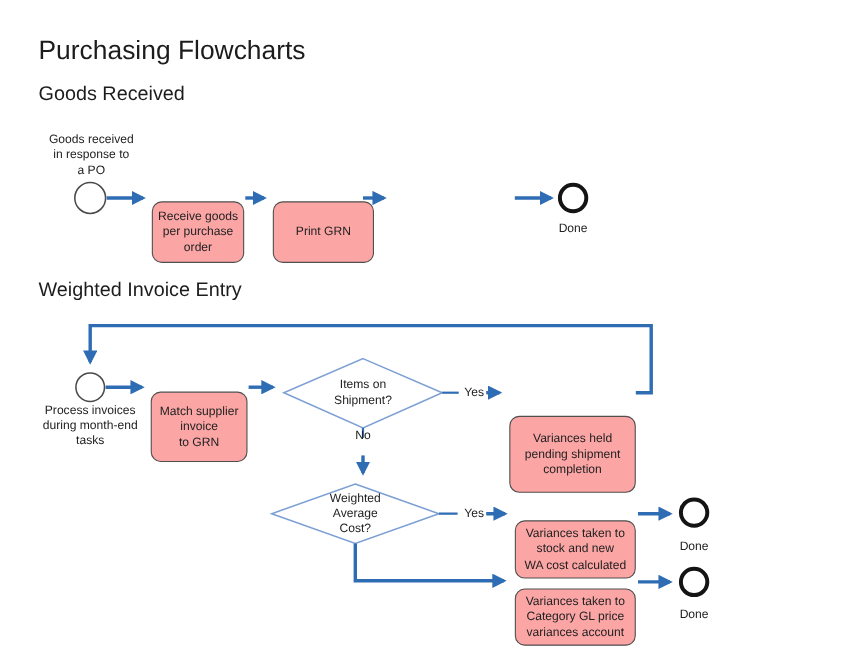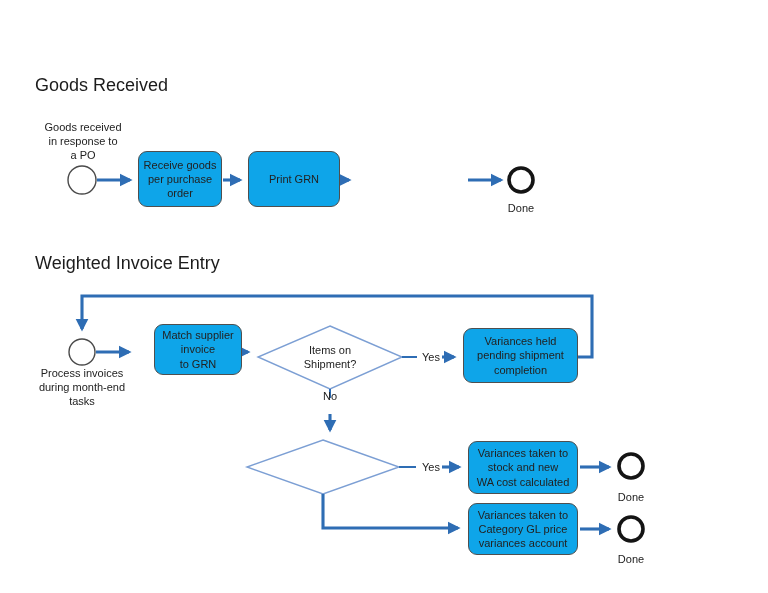--- a/index.html
+++ b/index.html
@@ -10,25 +10,25 @@
     --end-circle:#141414;
     --text:#1f1f1f;
   }
   html,body{margin:0;padding:0;background:#ffffff;}
   body{font-family:"Liberation Sans", sans-serif;color:var(--text);}
   .canvas{position:relative;width:768px;height:593px;background:#ffffff;overflow:hidden;}
   .layer{position:absolute;left:0;top:0;width:768px;height:593px;}
   .h1{position:absolute;font-size:24px;font-weight:400;color:#1c1c1c;white-space:nowrap;}
   .h2{position:absolute;font-size:18px;font-weight:400;color:#1c1c1c;white-space:nowrap;}
   .node{
-    position:absolute;box-sizing:border-box;background:#0ea5e9;
+    position:absolute;box-sizing:border-box;background:#fca5a5;
     border:1.6px solid var(--process-border);border-radius:9px;
     display:flex;align-items:center;justify-content:center;
     text-align:center;font-size:11px;line-height:1.3;color:#222;
-    white-space:pre-line;padding:2px;
+    white-space:pre-line;padding:2px;margin-top:32px;
   }
   .flabel{
     position:absolute;font-size:11px;line-height:1.28;color:#222;
     text-align:center;white-space:pre-line;
   }
   .conn{stroke:var(--connector);stroke-width:3.1;fill:none;}
   .stub{stroke:var(--connector);stroke-width:2;fill:none;}
   .decision{fill:#ffffff;stroke:var(--decision-border);stroke-width:1.4;}
   .start-circle{fill:#ffffff;stroke:var(--start-circle);stroke-width:1.4;}
   .end-circle{fill:#ffffff;stroke:var(--end-circle);stroke-width:3.6;}
@@ -65,45 +65,49 @@
     <polygon class="decision" points="323,440 399,467 323,494 247,467"></polygon>
     <line class="stub" x1="399" y1="467" x2="416" y2="467"></line>
     <line class="conn" x1="442" y1="467" x2="459" y2="467" marker-end="url(#ah)"></line>
     <line class="conn" x1="580" y1="467" x2="609" y2="467" marker-end="url(#ah)"></line>
     <circle class="end-circle" cx="631" cy="466" r="12"></circle>
     <path class="conn" d="M323,494 V528 H458" marker-end="url(#ah)"></path>
     <line class="conn" x1="580" y1="529" x2="609" y2="529" marker-end="url(#ah)"></line>
     <circle class="end-circle" cx="631" cy="529" r="12"></circle>
   </svg>
 
+  <div class="h1" style="left:35px;top:33px">Purchasing Flowcharts</div>
   <div class="h2" style="left:35px;top:75px">Goods Received</div>
   <div class="h2" style="left:35px;top:253px">Weighted Invoice Entry</div>
 
   <div class="flabel" style="left:24px;top:120px;width:118px">Goods received
 in response to
 a PO</div>
   <div class="node" style="left:138px;top:151px;width:84px;height:56px">Receive goods
 per purchase
 order</div>
   <div class="node" style="left:248px;top:151px;width:92px;height:56px">Print GRN</div>
   <div class="flabel" style="left:496px;top:201px;width:50px">Done</div>
 
   <div class="flabel" style="left:22px;top:366px;width:120px">Process invoices
 during month-end
 tasks</div>
-  <div class="node" style="left:154px;top:324px;width:88px;height:51px">Match supplier
+  <div class="node" style="left:137px;top:324px;width:88px;height:64px">Match supplier
 invoice
 to GRN</div>
   <div class="flabel" style="left:270px;top:343px;width:120px">Items on
 Shipment?</div>
   <div class="flabel" style="left:419px;top:350px;width:24px">Yes</div>
-  <div class="node" style="left:463px;top:328px;width:115px;height:55px">Variances held
+  <div class="node" style="left:463px;top:346px;width:115px;height:70px">Variances held
 pending shipment
 completion</div>
   <div class="flabel" style="left:312px;top:389px;width:36px">No</div>
+  <div class="flabel" style="left:263px;top:446px;width:120px">Weighted
+Average
+Cost?</div>
   <div class="flabel" style="left:419px;top:460px;width:24px">Yes</div>
   <div class="node" style="left:468px;top:441px;width:110px;height:53px">Variances taken to
 stock and new
 WA cost calculated</div>
   <div class="flabel" style="left:606px;top:490px;width:50px">Done</div>
   <div class="node" style="left:468px;top:503px;width:110px;height:52px">Variances taken to
 Category GL price
 variances account</div>
   <div class="flabel" style="left:606px;top:552px;width:50px">Done</div>
 

